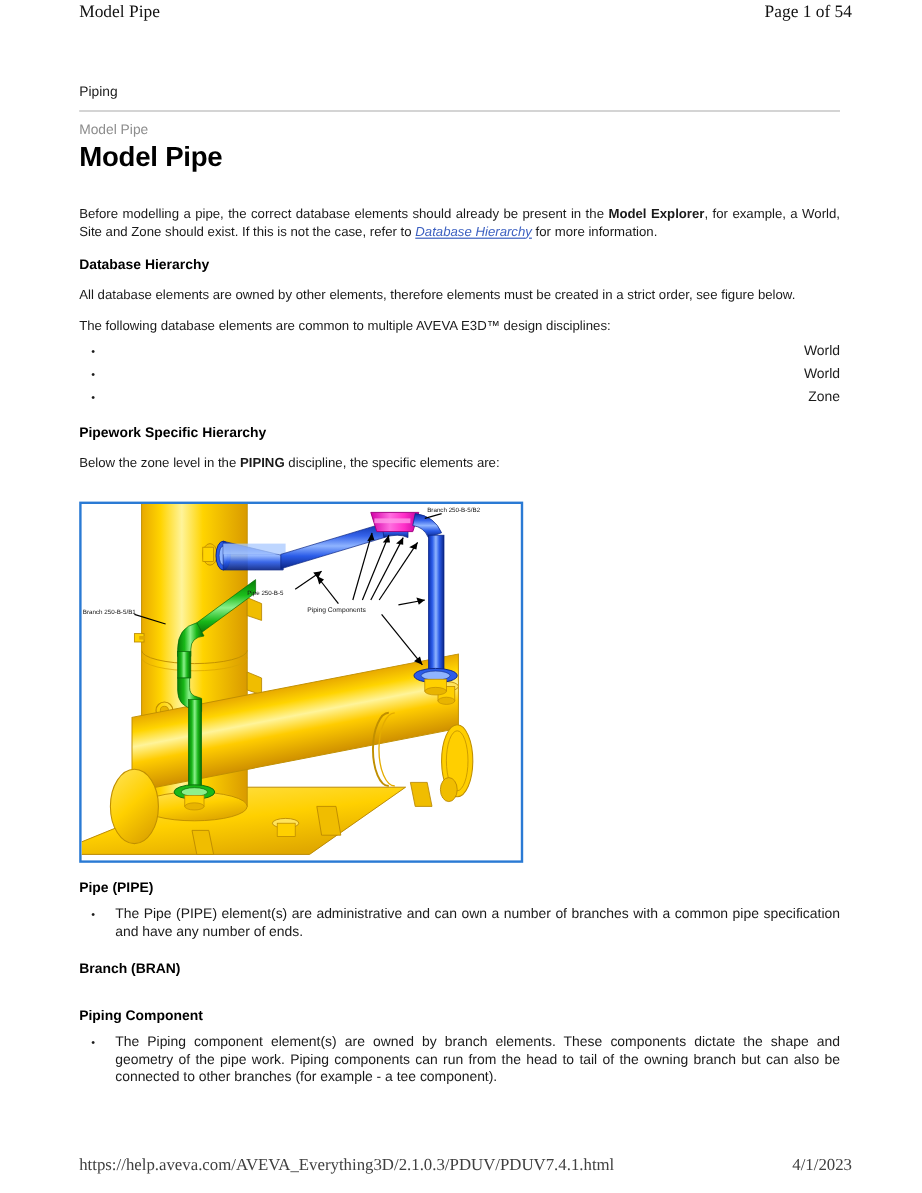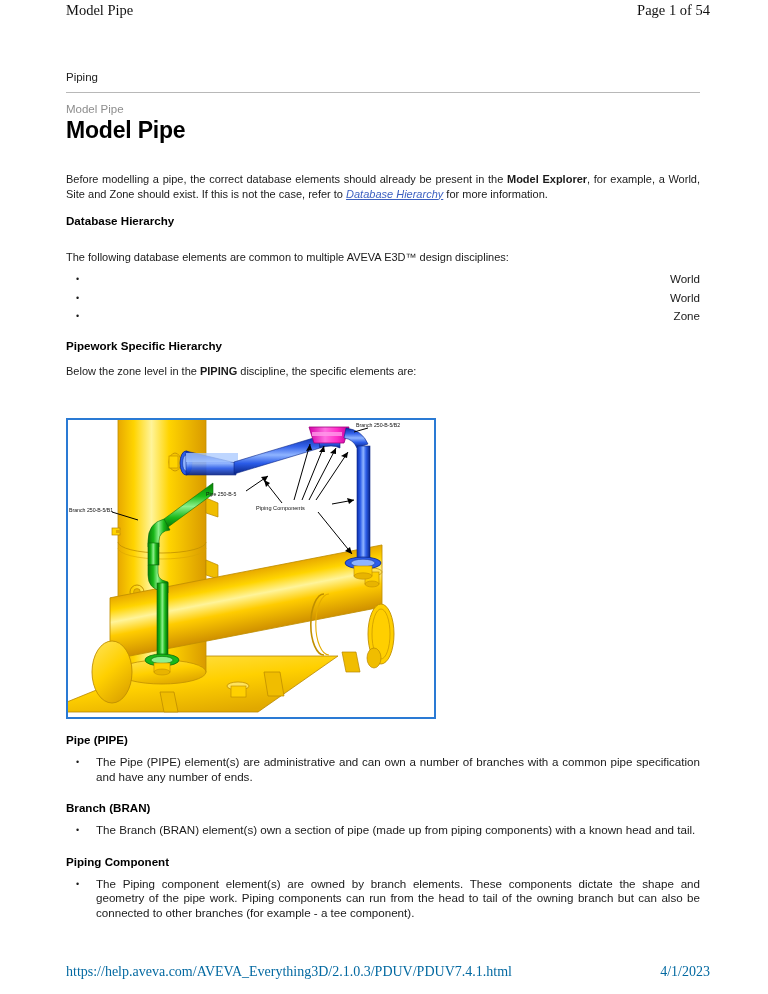--- a/index.html
+++ b/index.html
@@ -160,21 +160,21 @@
 
   
   .page-footer {
     position: absolute;
     bottom: 10px;
     left: 0;
     width: 768px;
     height: 20px;
     font-family: "Liberation Serif", serif;
     font-size: 14px;
-    color: #0369a1;
+    color: #404040;
     text-align: right;
   }
   .page-footer .ftr-left { position: absolute; left: 66px; top: 0; }
   .page-footer .ftr-right { position: absolute; right: 58px; top: 0; }
 </style>
 </head>
 <body>
 
 <div class="page-header">
   <span class="hdr-left">Model Pipe</span>
@@ -190,20 +190,21 @@
   <h1 class="doc-title">Model Pipe</h1>
 
   <div class="gap-intro"></div>
 
   <p class="body"><span>Before modelling a pipe, the correct database elements should already be present in the </span><span class="b">Model Explorer</span><span>, for example, a World, Site and Zone should exist. If this is not the case, refer to </span><a class="inline-link" href="#">Database Hierarchy</a><span> for more information.</span></p>
 
   <div class="gap-head"></div>
 
   <h3 class="sub">Database Hierarchy</h3>
   <div class="gap-sm"></div>
+  <p class="body">All database elements are owned by other elements, therefore elements must be created in a strict order, see figure below.</p>
   <div class="gap-sm"></div>
   <p class="body">The following database elements are common to multiple AVEVA E3D™ design disciplines:</p>
   <div style="height:5px"></div>
   <ul class="bullets">
     <li>World</li>
     <li>World</li>
     <li>Zone</li>
   </ul>
 
   <div class="gap-head"></div>
@@ -393,23 +394,20 @@
   <h3 class="sub">Pipe (PIPE)</h3>
   <div style="height:8px"></div>
   <ul class="para-bullets">
     <li>The Pipe (PIPE) element(s) are administrative and can own a number of branches with a common pipe specification and have any number of ends.</li>
   </ul>
 
   <div style="height:17px"></div>
 
   <h3 class="sub">Branch (BRAN)</h3>
   <div style="height:8px"></div>
-  <ul class="para-bullets">
-    <li>The Branch (BRAN) element(s) own a section of pipe (made up from piping components) with a known head and tail.</li>
-  </ul>
 
   <div style="height:17px"></div>
 
   <h3 class="sub">Piping Component</h3>
   <div style="height:8px"></div>
   <ul class="para-bullets">
     <li>The Piping component element(s) are owned by branch elements. These components dictate the shape and geometry of the pipe work. Piping components can run from the head to tail of the owning branch but can also be connected to other branches (for example - a tee component).</li>
   </ul>
 
 </div>

